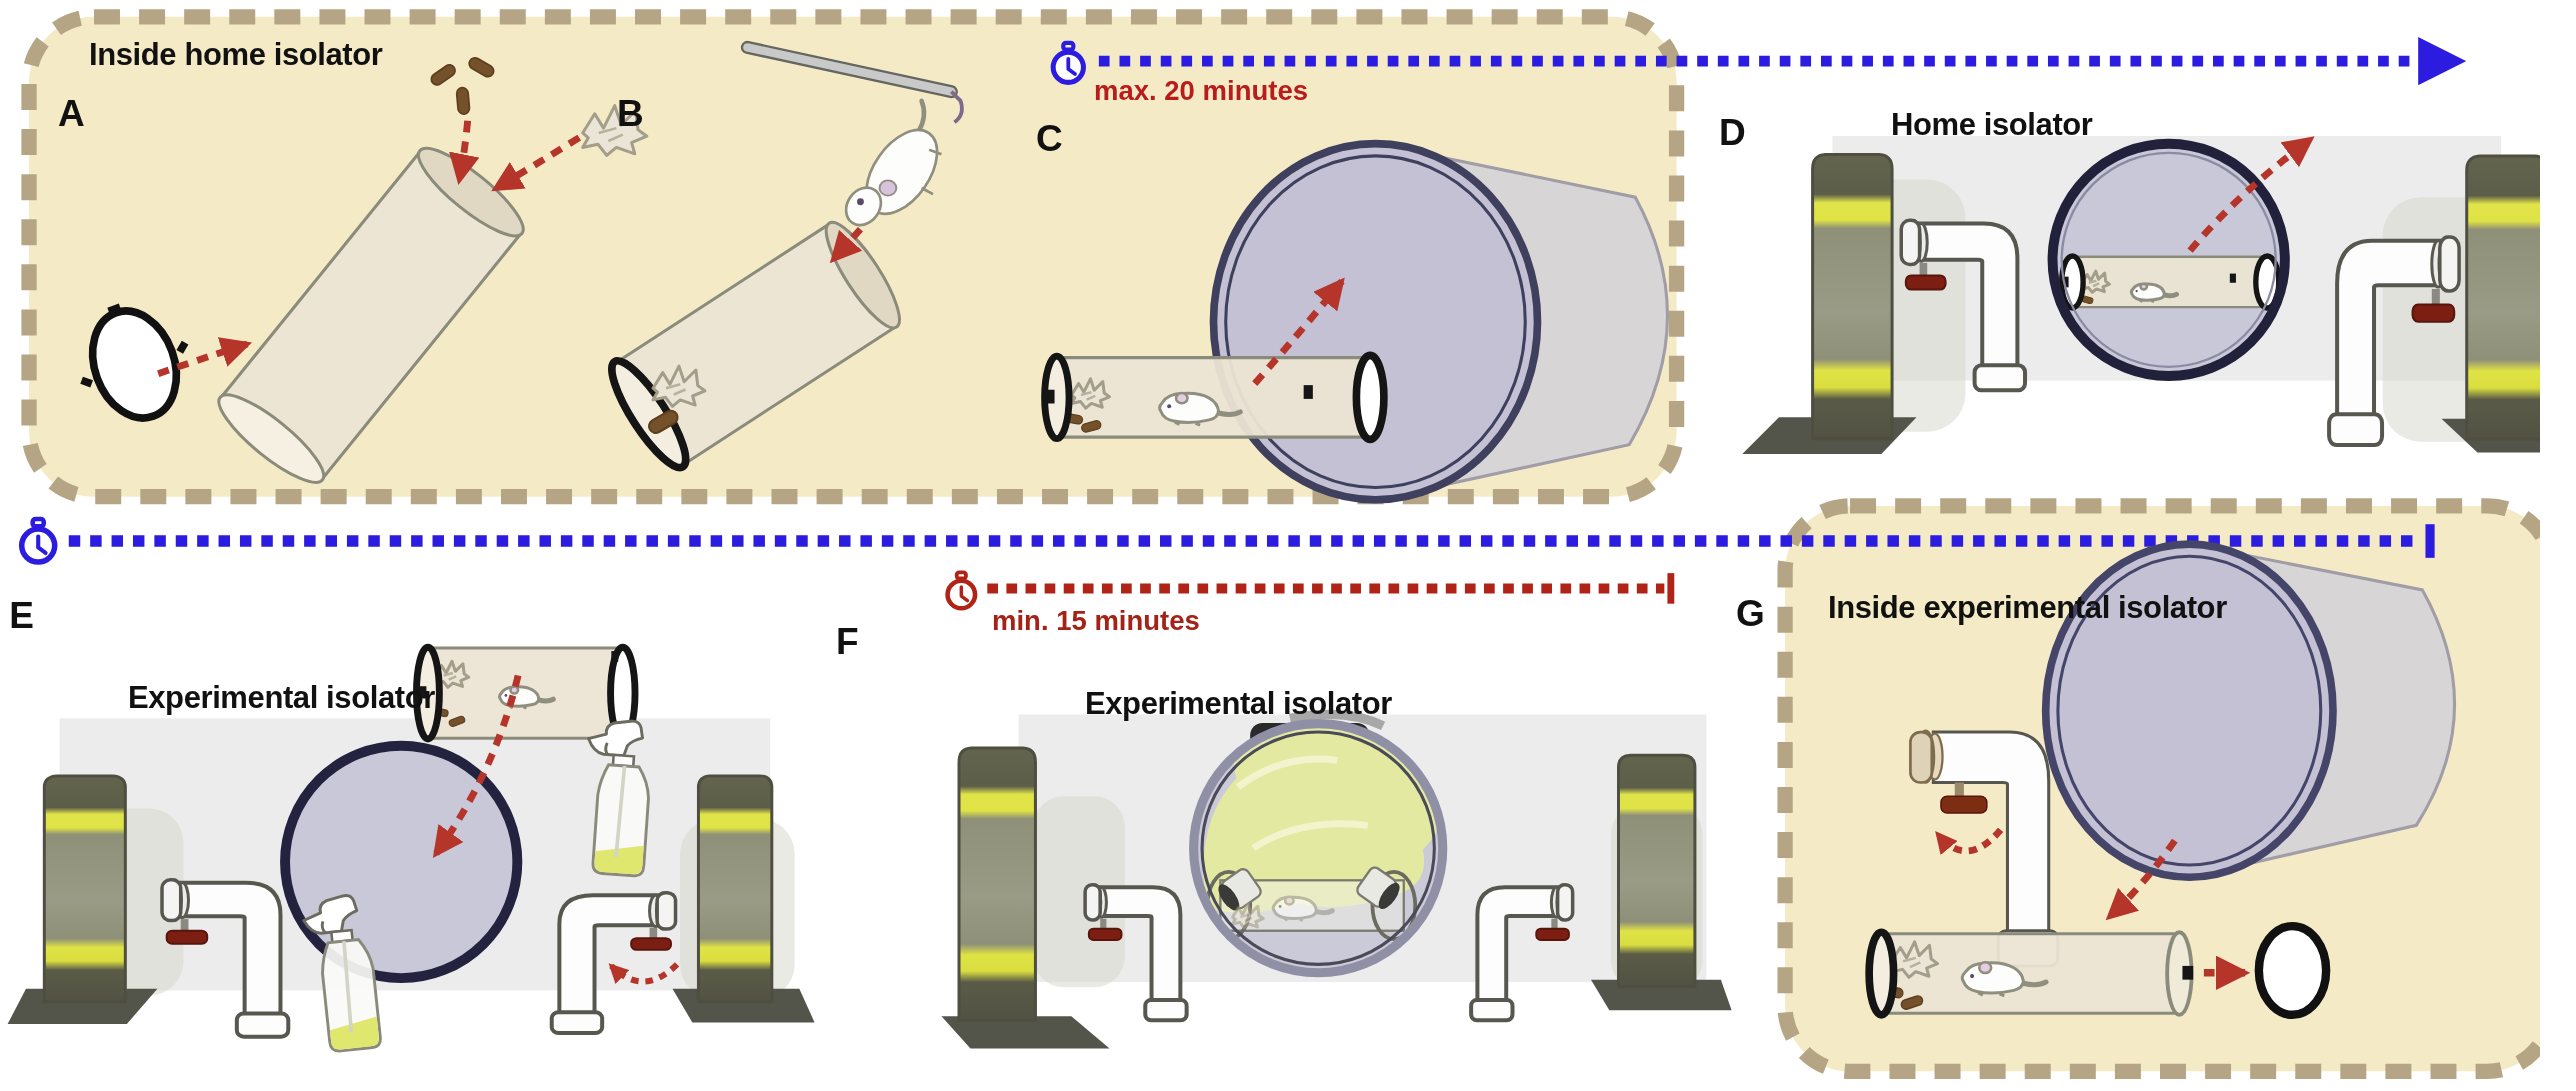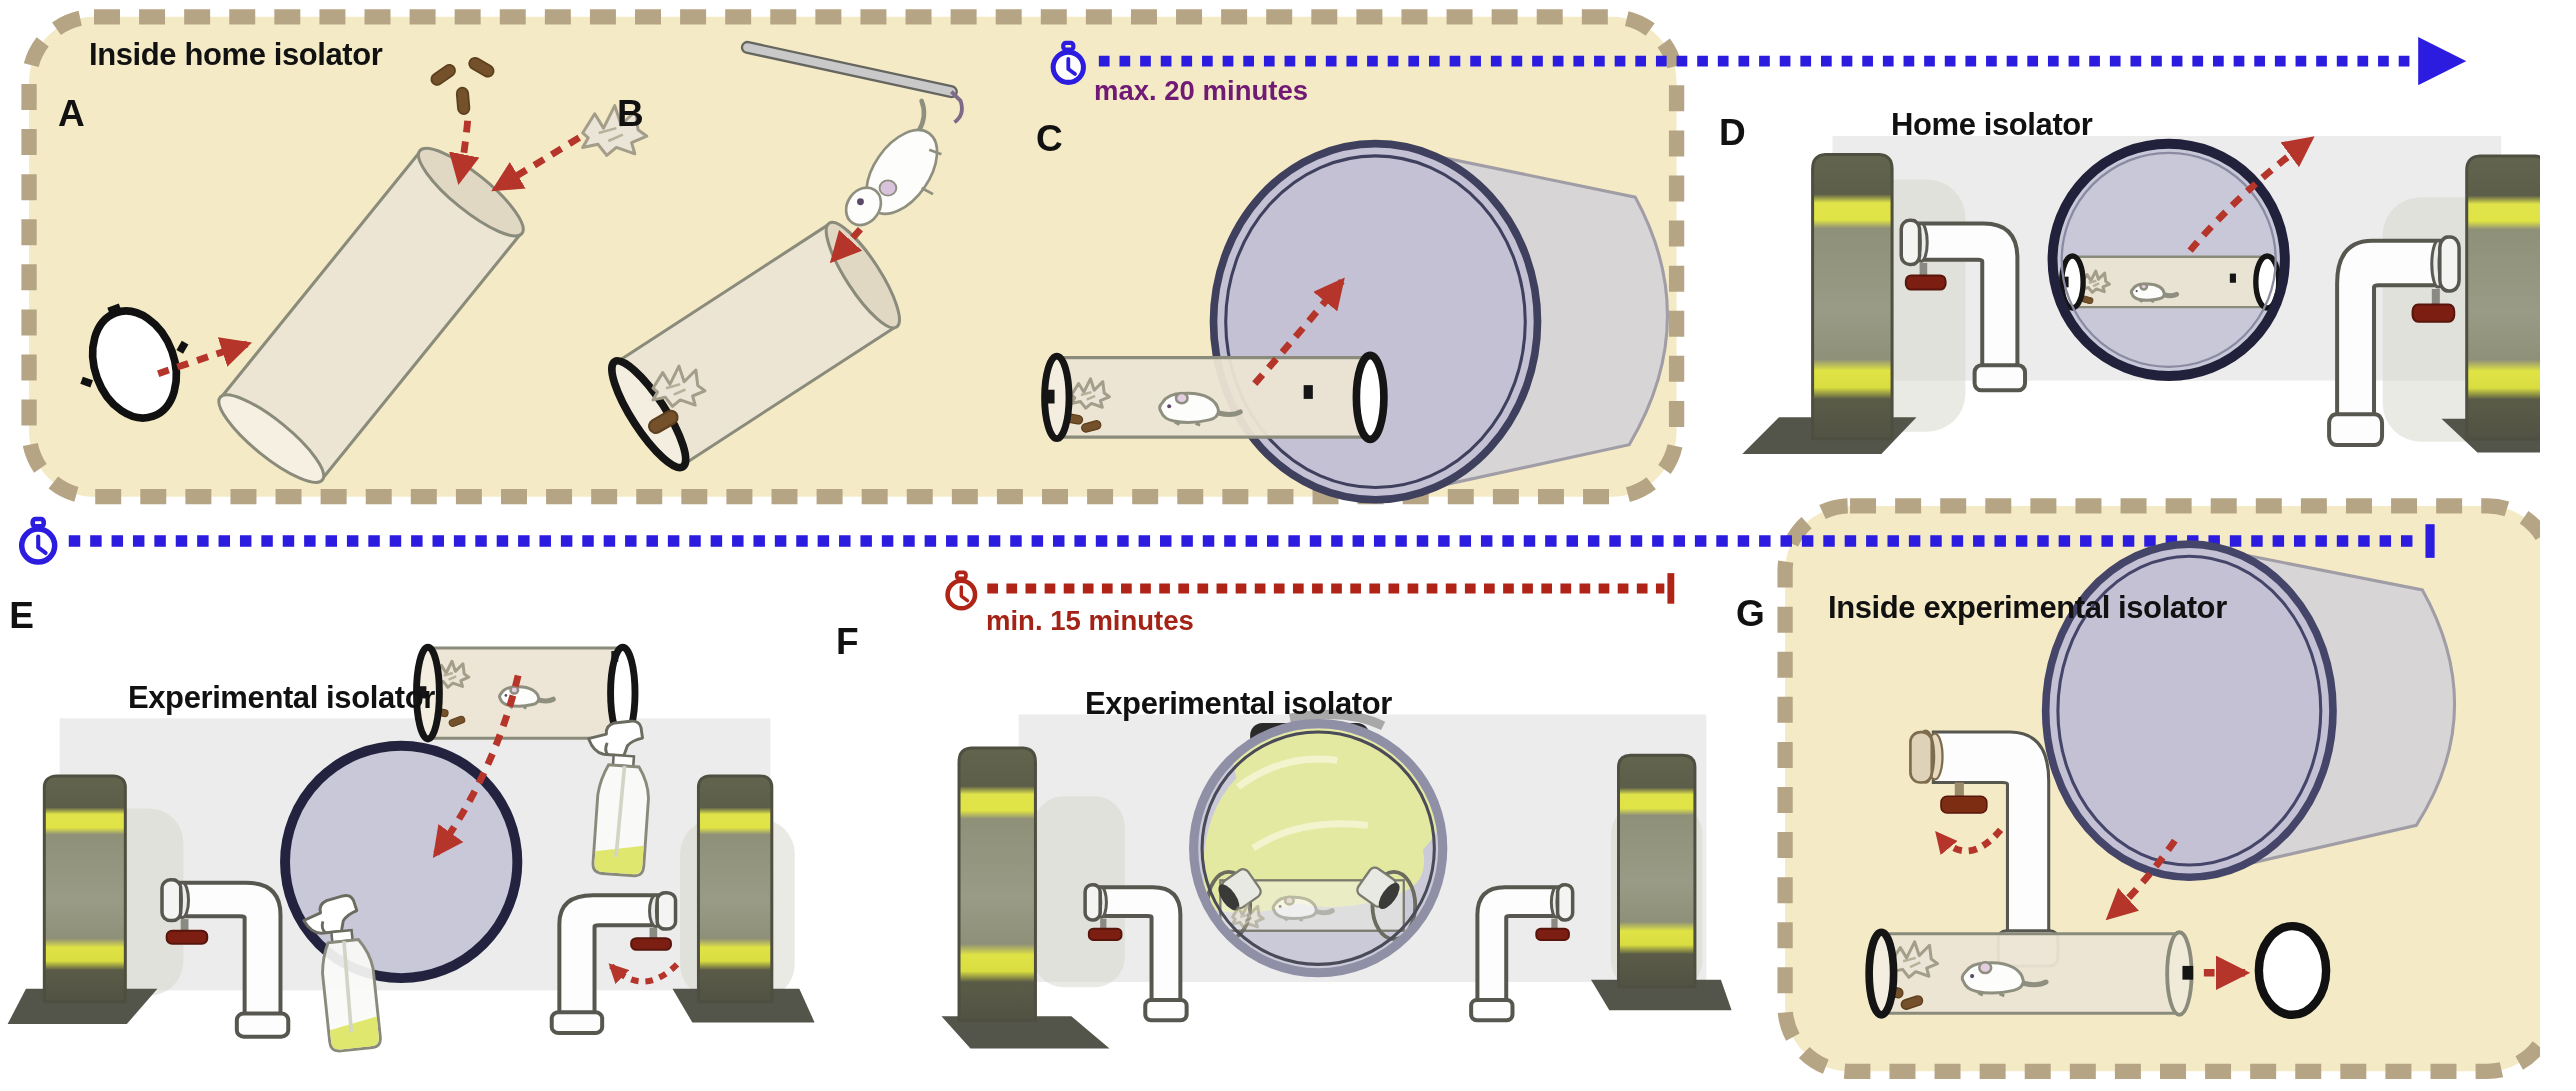--- a/index.html
+++ b/index.html
@@ -4,22 +4,22 @@
 <style>
   html,body{margin:0;padding:0;background:#ffffff;}
   .stage{
     position:relative;width:2540px;height:1092px;background:#ffffff;
     font-family:"Liberation Sans",sans-serif;overflow:hidden;
   }
   .art{position:absolute;left:0;top:0;}
   .lbl{position:absolute;color:#111111;font-weight:bold;white-space:nowrap;}
   .letter{font-size:37px;}
   .title{font-size:31px;letter-spacing:-0.4px;}
-  .timer-blue{font-size:27.5px;color:#701a75;}
-  .timer-red{font-size:27.5px;color:#a32317;}
+  .timer-blue{font-size:27.5px;color:#b91c1c;}
+  .timer-red{font-size:27.5px;color:#a32317;margin-left:6px;}
   #lbl-A{left:58px;top:93px;}
   #lbl-B{left:617px;top:93px;}
   #lbl-C{left:1036px;top:118px;}
   #lbl-D{left:1719px;top:112px;}
   #lbl-E{left:9.2px;top:595px;}
   #lbl-F{left:836px;top:621px;}
   #lbl-G{left:1736px;top:593px;}
   #ttl-home{left:89px;top:37px;}
   #ttl-exp{left:1828px;top:590px;}
   #ttl-d{left:1891px;top:107px;text-align:center;}

